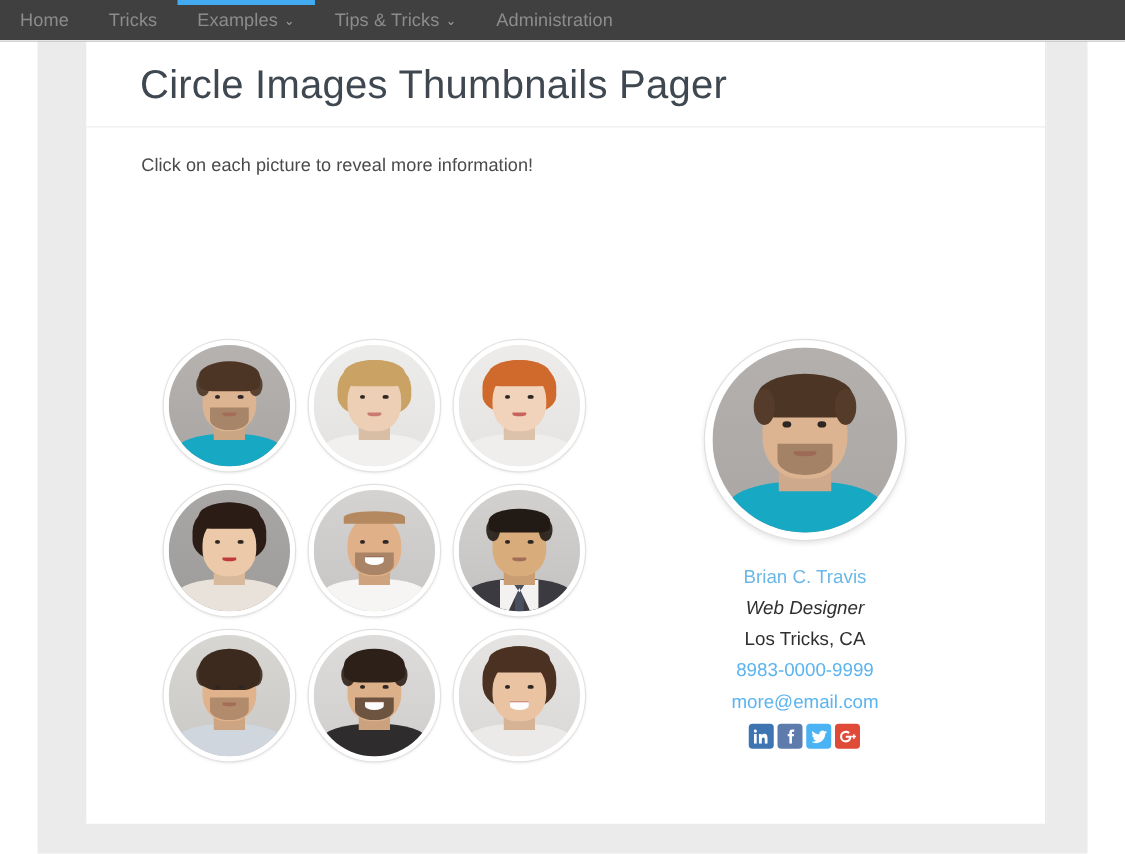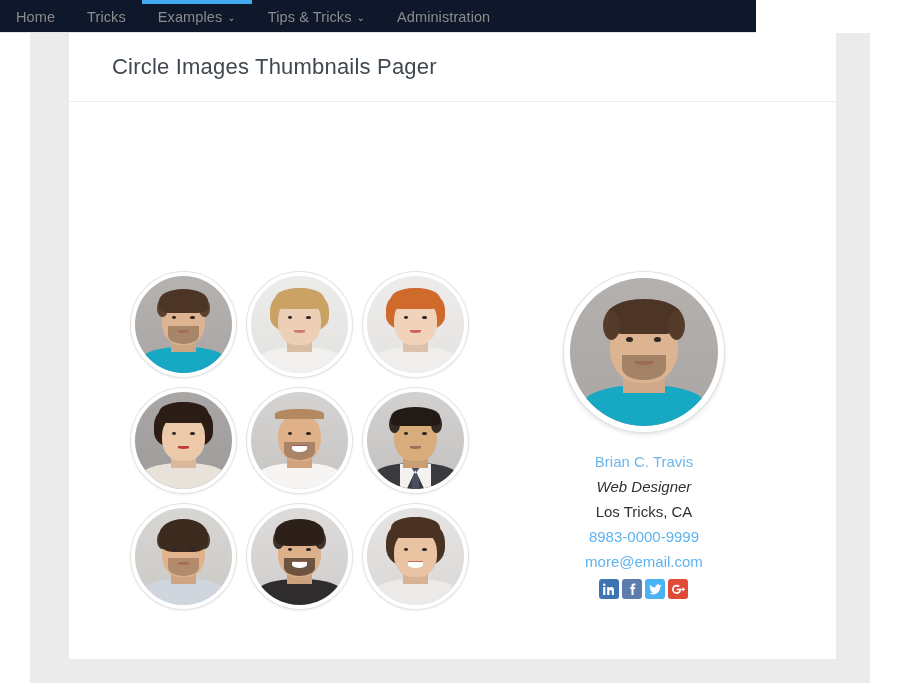--- a/index.html
+++ b/index.html
@@ -33,23 +33,23 @@
     width: 840px;
     height: 650px;
     background: #ebebeb;
   }
 
   
   .topbar {
     position: absolute;
     left: 0;
     top: 0;
-    width: 756px;
+    width: 900px;
     height: 33px;
-    background: #0f172a;
+    background: #404040;
     border-bottom: 1px solid #e4e4e4;
     z-index: 5;
   }
 
   .nav {
     position: absolute;
     left: 0;
     top: 0;
     height: 33px;
     display: flex;
@@ -106,21 +106,21 @@
 
   .card-header {
     height: 69px;
     border-bottom: 1px solid #ededed;
     display: flex;
     align-items: center;
     padding-left: 43px;
   }
 
   .page-title {
-    font-size: 22px;
+    font-size: 32px;
     font-weight: 400;
     color: #3f4750;
     letter-spacing: .2px;
   }
 
   .card-body {
     position: relative;
     height: 557px;
   }
 
@@ -276,20 +276,21 @@
   </div>
 
   <div class="card">
 
     <div class="card-header">
       <h1 class="page-title">Circle Images Thumbnails Pager</h1>
     </div>
 
     <div class="card-body">
 
+      <div class="intro">Click on each picture to reveal more information!</div>
 
       <div class="thumb-grid" id="thumbGrid">
           <div class="thumb" title="Man in teal t-shirt">
             <div class="av">
               <div class="bg" style="background:linear-gradient(180deg,#b5b2b0,#a8a5a3);"></div>
               <div class="body" style="left:6%;top:73%;width:88%;height:29%;background:#17a8c4;"></div>
               <div class="neck" style="left:37%;top:63%;width:26%;height:15%;background:#dcb491;filter:brightness(.92);"></div>
               <div class="head" style="left:28%;top:22%;width:44%;height:49%;background:#dcb491;"></div>
               <div class="hair" style="left:25%;top:13%;width:50%;height:25%;background:#4d3526;border-radius:50% 50% 22% 22%;"></div>
               <div class="hair" style="left:23%;top:24%;width:11%;height:18%;background:#4d3526;border-radius:50%;opacity:.9;"></div>

